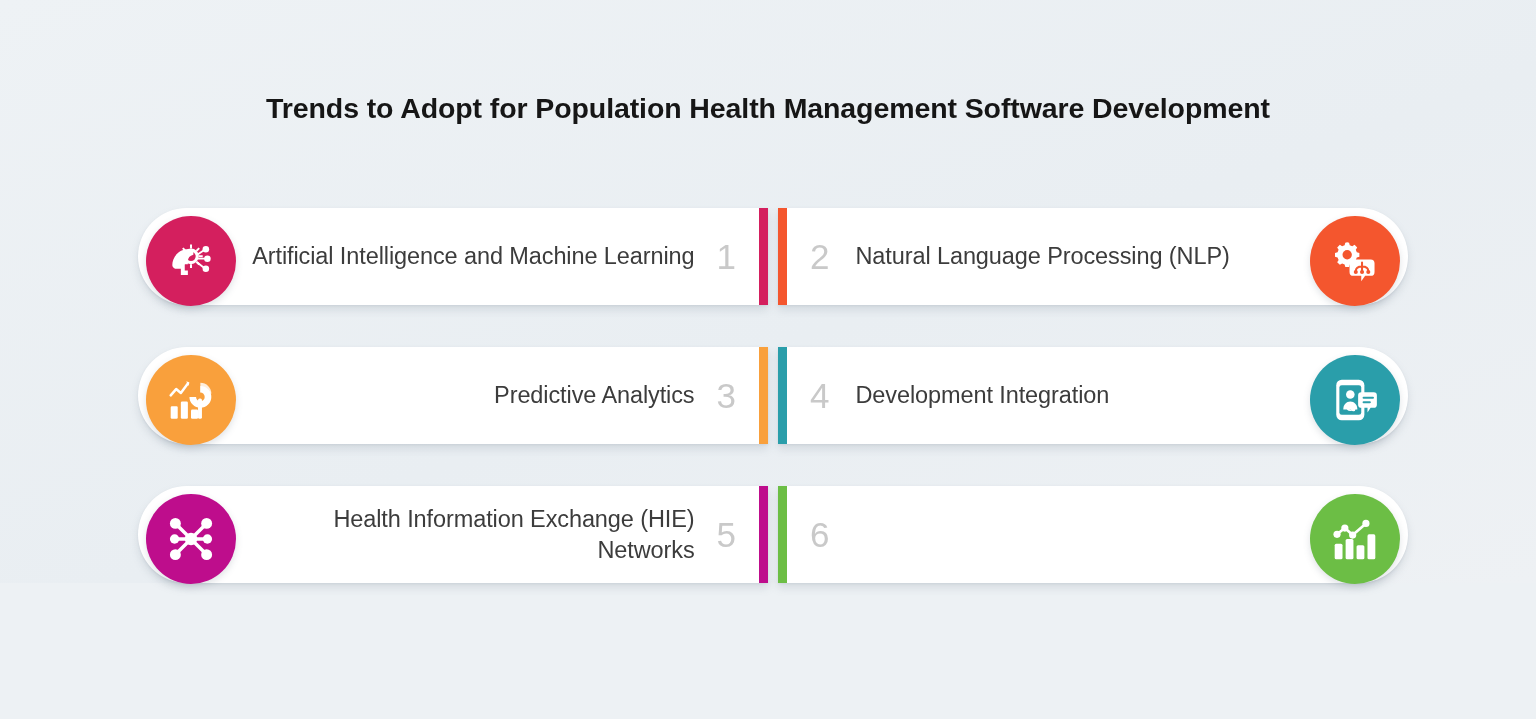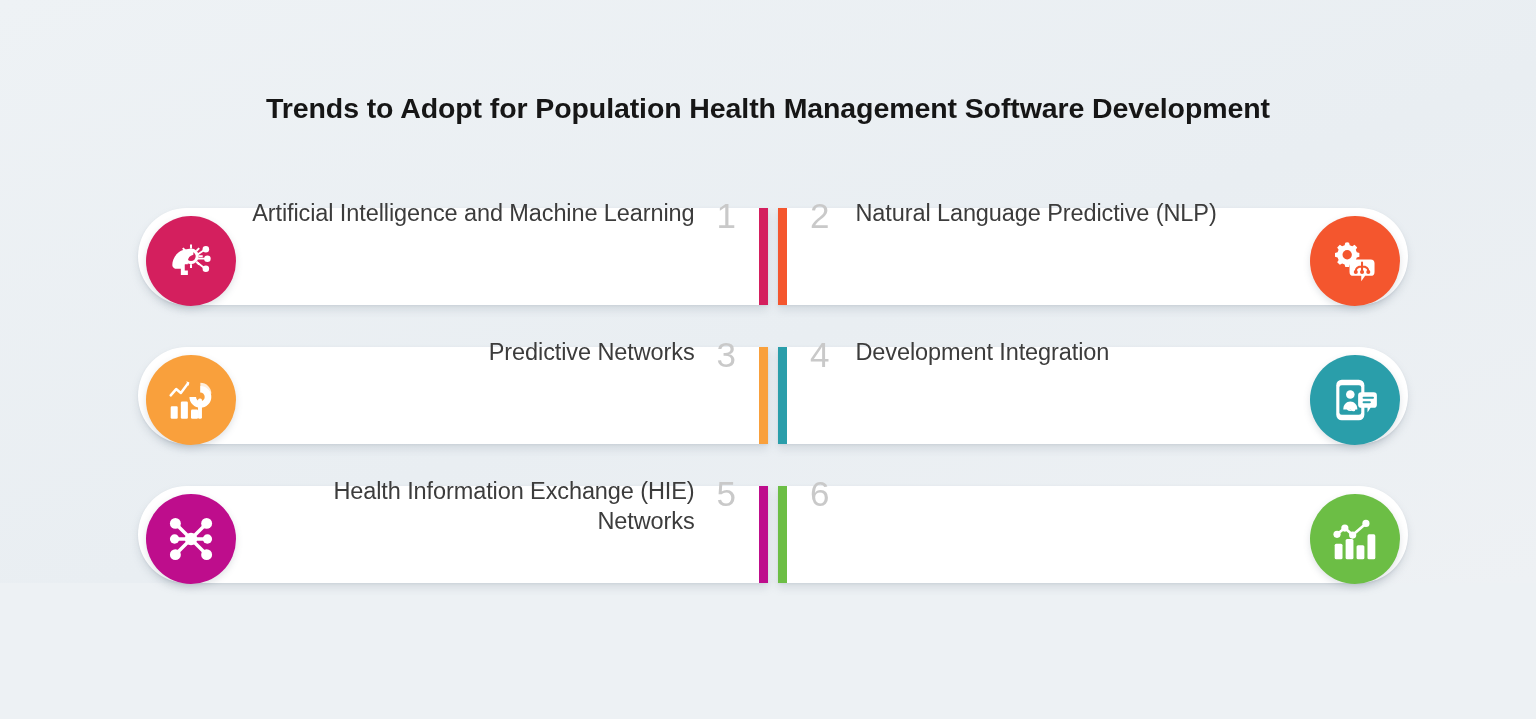--- a/index.html
+++ b/index.html
@@ -101,20 +101,21 @@
   .card.left  .icon-circle { left: 8px; }
   .card.right .icon-circle { right: 8px; }
 
   .icon-circle svg { width: 50px; height: 50px; display: block; }
 
   
   .content {
     position: relative;
     z-index: 2;
     display: flex;
+    align-items: center;
     width: 100%;
     height: 100%;
     padding-top: 0px;
   }
   .card.left .content  { padding: 0 32px 8px 110px; justify-content: flex-end; }
   .card.right .content { padding: 0 110px 8px 32px; justify-content: flex-start; }
 
   .card-label {
     font-size: 23.5px;
     line-height: 1.28;
@@ -182,21 +183,21 @@
               <path d="M41 34v5M41 39c-5 0-8 2-8 6M41 39c5 0 8 2 8 6M41 39v6"></path>
             </g>
             <circle cx="33" cy="46" r="2.6" fill="#f4562e"></circle>
             <circle cx="41" cy="46" r="2.6" fill="#f4562e"></circle>
             <circle cx="49" cy="46" r="2.6" fill="#f4562e"></circle>
           </svg>
         </span>
       </div>
       <div class="content">
         <div class="card-number">2</div>
-        <div class="card-label">Natural Language Predictive (NLP)</div>
+        <div class="card-label">Natural Language Processing (NLP)</div>
       </div>
     </div>
 
     <div class="card left">
       <div class="card-body"></div>
       <div class="accent-bar" style="background: rgb(249, 160, 60);"></div>
       <div class="icon-circle" style="background: rgb(249, 160, 60);">
         <span>
           <svg viewBox="0 0 64 64" fill="#ffffff" xmlns="http://www.w3.org/2000/svg">
             <g stroke="#ffffff" stroke-width="3.2" fill="none" stroke-linecap="round" stroke-linejoin="round">
@@ -207,21 +208,21 @@
             <path d="M44 10v14h14A14 14 0 0 0 44 10z" fill="#ffffff" opacity="0.82"></path>
             <circle cx="44" cy="28" r="5.5" fill="#f9a03c"></circle>
             <rect x="6" y="40" width="9" height="16" rx="1.6"></rect>
             <rect x="19" y="34" width="9" height="22" rx="1.6"></rect>
             <rect x="32" y="44" width="9" height="12" rx="1.6"></rect>
             <rect x="41" y="30" width="5" height="26" rx="2"></rect>
           </svg>
         </span>
       </div>
       <div class="content">
-        <div class="card-label">Predictive Networks</div>
+        <div class="card-label">Predictive Analytics</div>
         <div class="card-number">3</div>
       </div>
     </div>
 
     <div class="card right">
       <div class="card-body"></div>
       <div class="accent-bar" style="background: rgb(42, 158, 170);"></div>
       <div class="icon-circle" style="background: rgb(42, 158, 170);">
         <span>
           <svg viewBox="0 0 64 64" fill="#ffffff" xmlns="http://www.w3.org/2000/svg">

